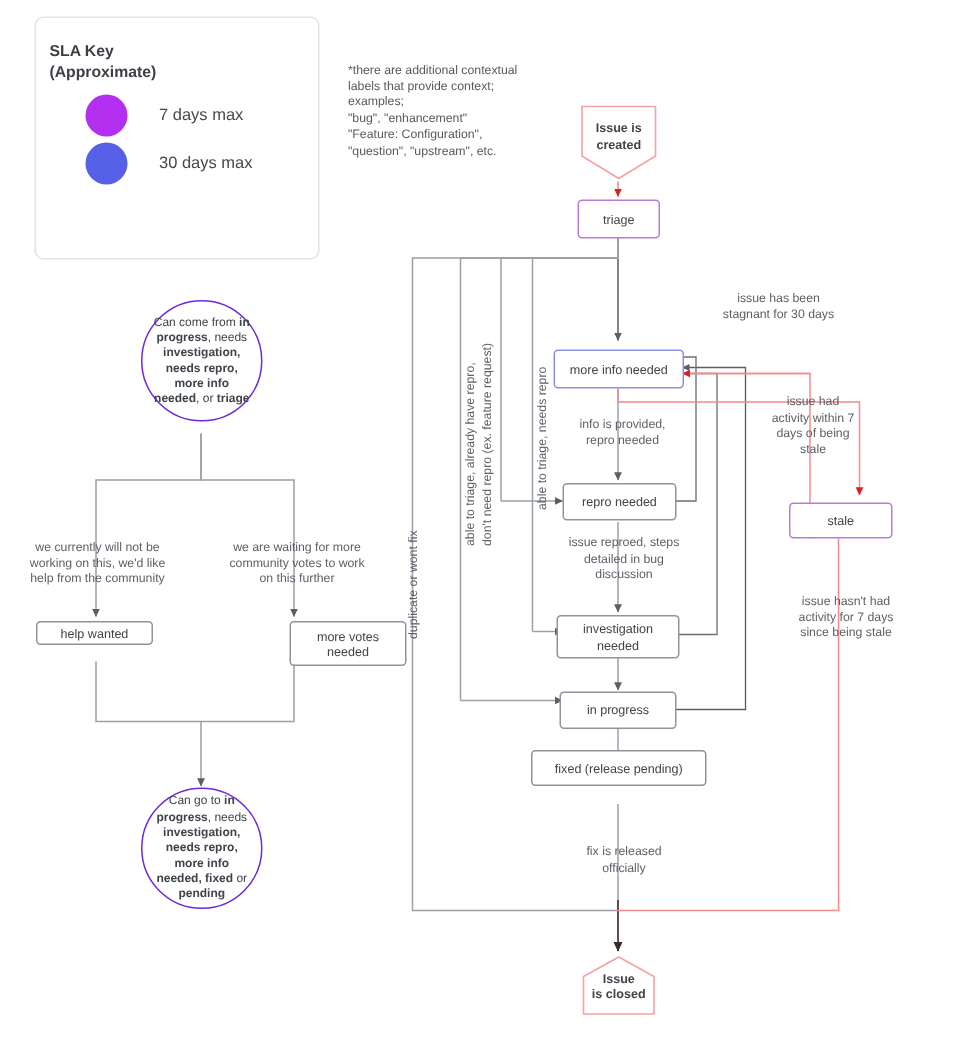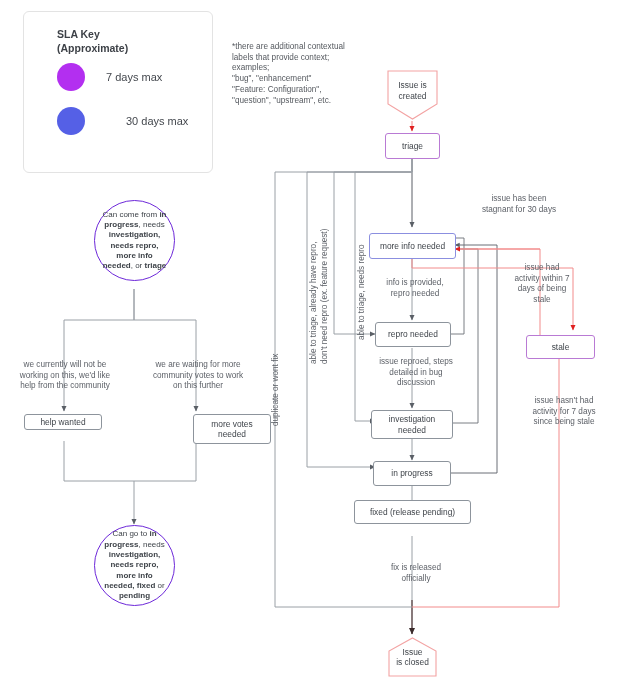--- a/index.html
+++ b/index.html
@@ -39,21 +39,20 @@
     box-sizing: border-box;
   }
   .sla-title {
     position: absolute;
     left: 33px; top: 27px;
     font-size: 10.5px;
     font-weight: bold;
     line-height: 14px;
     color: #3d4147;
     white-space: pre-line;
-    margin-left: 24px;
   }
   .sla-row {
     position: absolute;
     display: flex;
     align-items: center;
   }
   .sla-dot {
     width: 28px; height: 28px;
     border-radius: 50%;
     flex: 0 0 auto;
@@ -96,21 +95,21 @@
     border: none;
     background: transparent;
   }
   .pent-shell {
     position: absolute;
     inset: 0;
   }
   .pent-text {
     position: relative;
     z-index: 2;
-    font-weight: normal;
+    font-weight: bold;
     font-size: 8.4px;
     line-height: 10.5px;
     color: #3f444a;
     white-space: pre-line;
     text-align: center;
     width: 100%;
   }
   
   .circle {
     position: absolute;
@@ -212,21 +211,21 @@
   </svg>
 
   <div class="sla-card"></div>
   <div class="sla-title">SLA Key
 (Approximate)</div>
 
   <div class="sla-row" style="left:57px; top:63px;">
     <div class="sla-dot" style="background:#b32ff0"></div>
     <div class="sla-label">7 days max</div>
   </div>
-  <div class="sla-row" style="left:57px; top:107px;gap:20px;">
+  <div class="sla-row" style="left:57px; top:95px;">
     <div class="sla-dot" style="background:#5560e6"></div>
     <div class="sla-label">30 days max</div>
   </div>
 
   <div class="note">*there are additional contextual labels that provide context; examples;
 "bug", "enhancement"
 "Feature: Configuration",
 "question", "upstream", etc.</div>
 
   <div class="node pent-down" style="left:385px; top:68px; width:55px; height:54px; display:flex; align-items:flex-start; padding-top:12px;">

